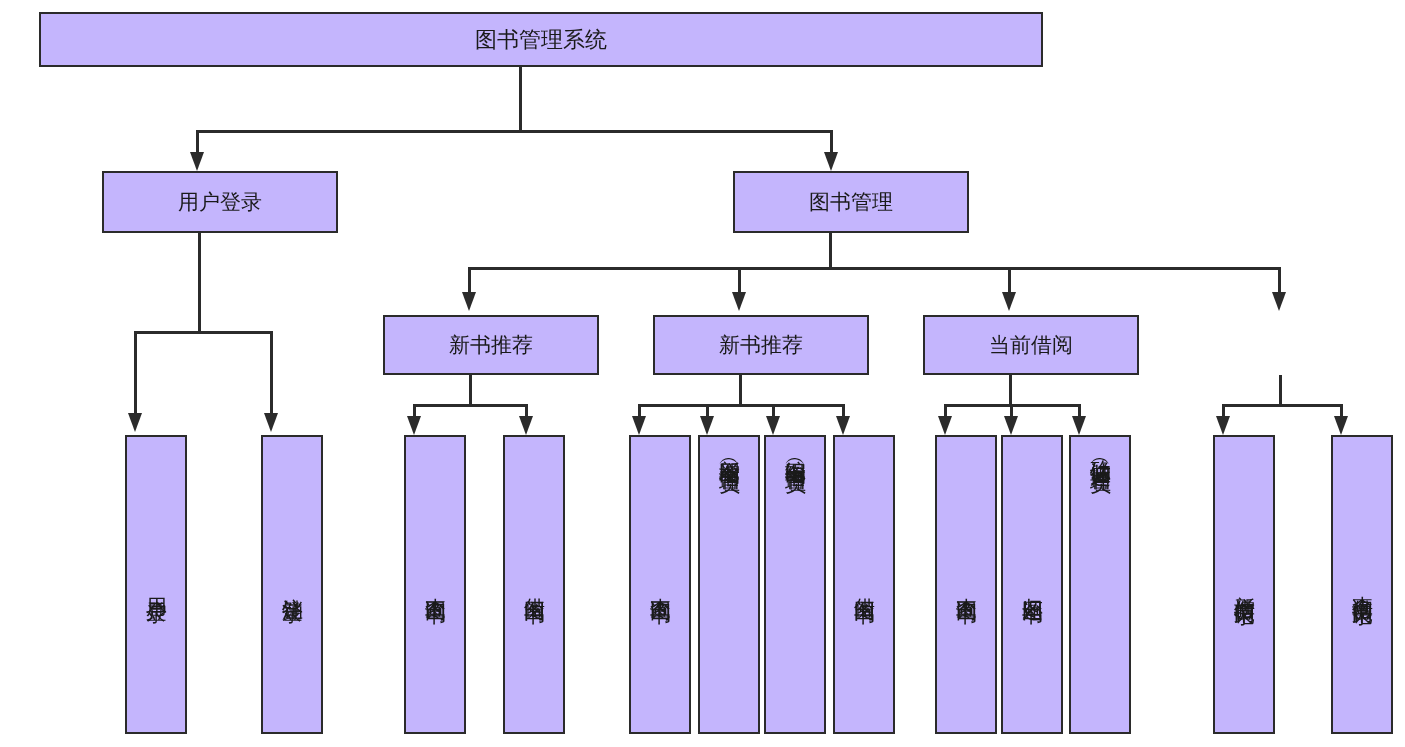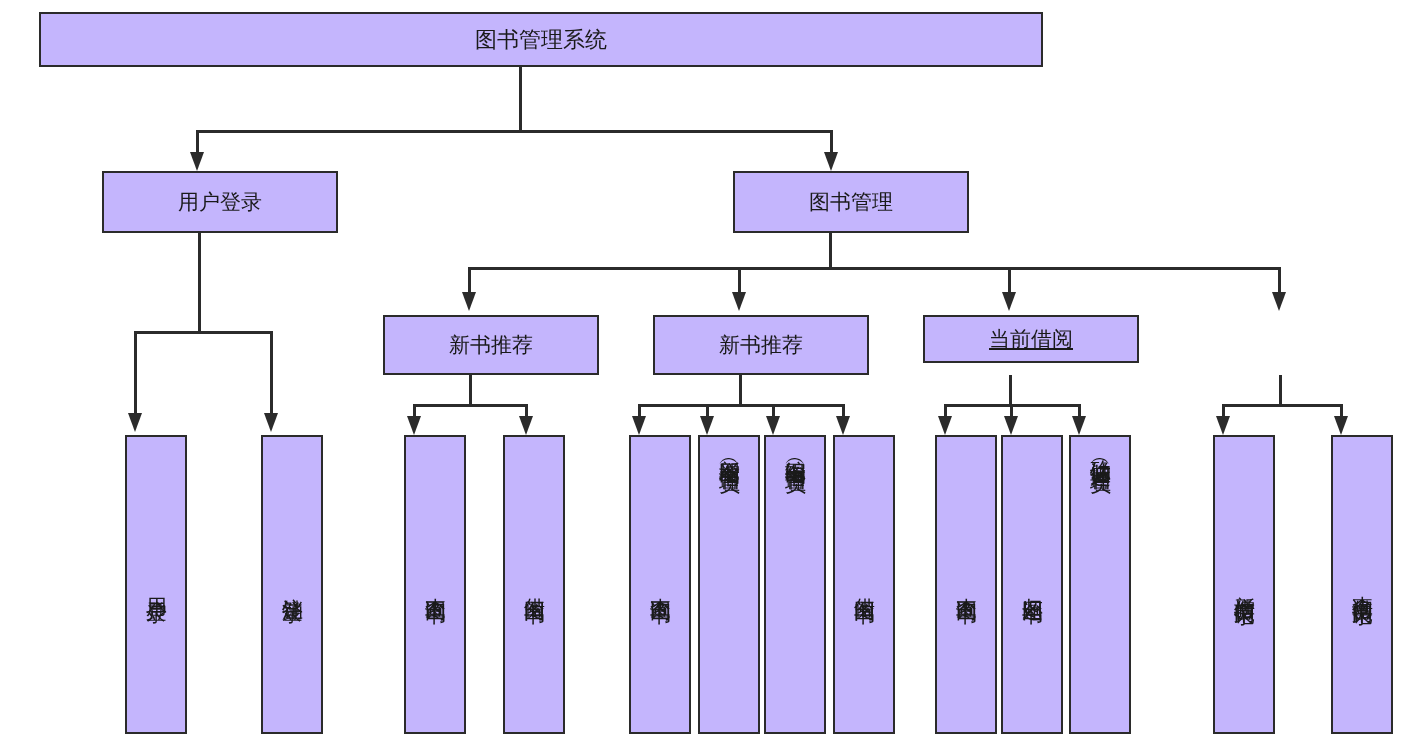--- a/index.html
+++ b/index.html
@@ -126,21 +126,21 @@
   <div class="arrow" style="left:1002px; top:292px;"></div>
   <div class="ln v" style="left:1278px; top:267px; width:2.5px; height:27px;"></div>
   <div class="arrow" style="left:1272px; top:292px;"></div>
 
   <div class="node h" style="left:362px; top:315px; width:216px; height:60px;">
     <span>新书推荐</span>
   </div>
   <div class="node h" style="left:632px; top:315px; width:216px; height:60px;">
     <span>新书推荐</span>
   </div>
-  <div class="node h" style="left:902px; top:315px; width:216px; height:48px;text-decoration:underline;">
+  <div class="node h" style="left:902px; top:315px; width:216px; height:60px;">
     <span>当前借阅</span>
   </div>
 
   <div class="ln v" style="left:469px; top:375px; width:2.5px; height:31px;"></div>
   <div class="ln h" style="left:413px; top:404px; width:114px; height:2.5px;"></div>
   <div class="ln v" style="left:413px; top:404px; width:2.5px; height:14px;"></div>
   <div class="arrow" style="left:407px; top:416px;"></div>
   <div class="ln v" style="left:525px; top:404px; width:2.5px; height:14px;"></div>
   <div class="arrow" style="left:519px; top:416px;"></div>
 

